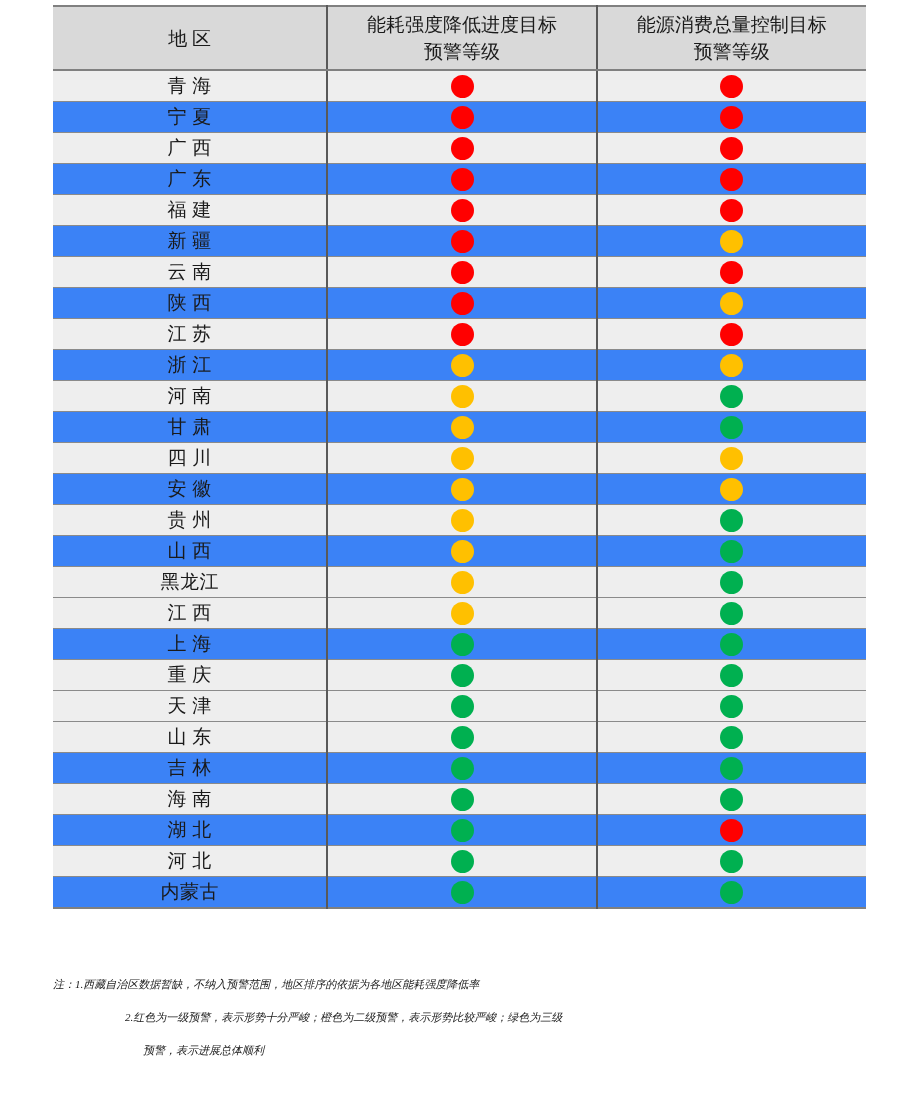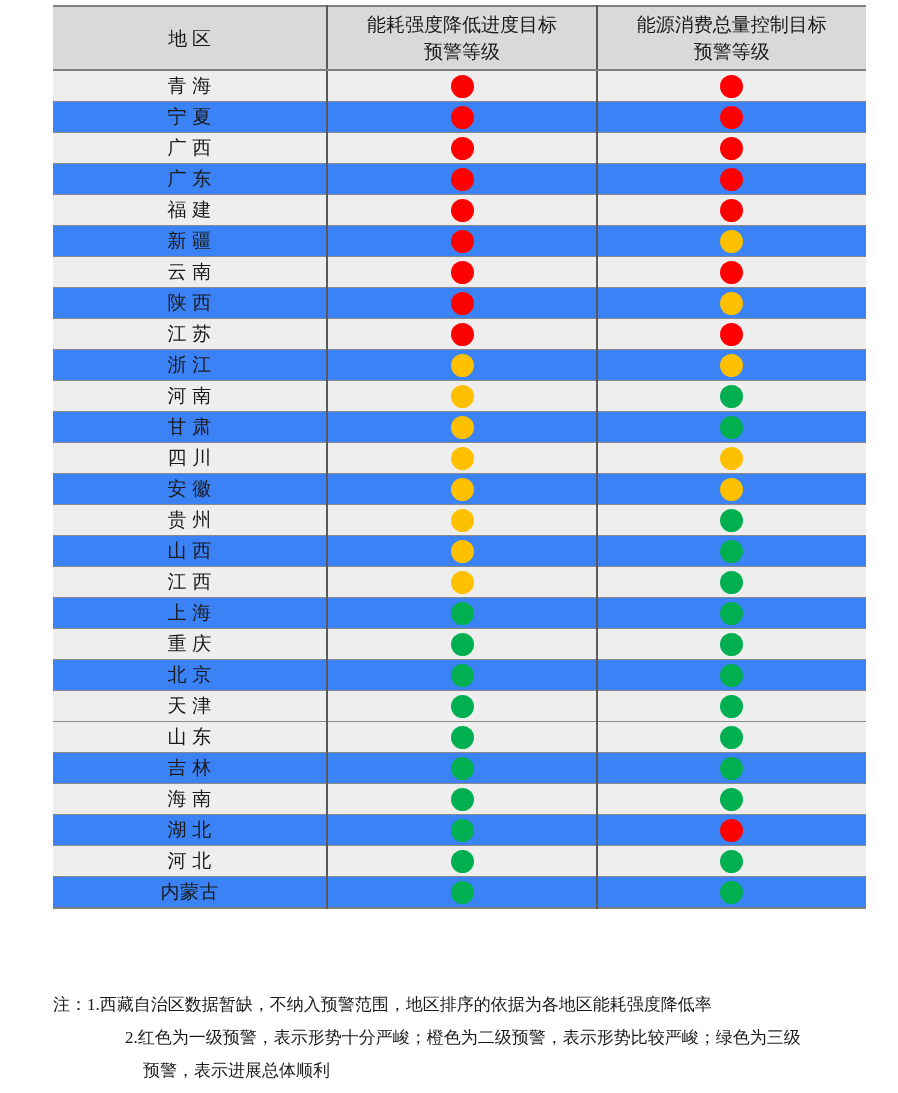--- a/index.html
+++ b/index.html
@@ -93,24 +93,25 @@
     vertical-align: middle;
   }
   .dot.level-red    { background: #ff0000; }
   .dot.level-orange { background: #ffc000; }
   .dot.level-green  { background: #00b050; }
 
   
   #notes {
     position: absolute;
     left: 53px;
-    top: 988px;
+    top: 968px;
     width: 820px;
-    font-size: 17px;
+    font-size: 11px;
     line-height: 33px;
+    font-style: italic;
   }
   .note-line {
     white-space: nowrap;
   }
   .note-line.l2 { padding-left: 72px; }
   .note-line.l3 { padding-left: 90px; }
   .note-label {
     display: inline-block;
   }
 </style>
@@ -213,36 +214,36 @@
           <td class="region-name">贵  州</td>
           <td class="dot-cell col-sep"><span class="dot level-orange"></span></td>
           <td class="dot-cell col-sep"><span class="dot level-green"></span></td>
         </tr>
         <tr class="alt">
           <td class="region-name">山  西</td>
           <td class="dot-cell col-sep"><span class="dot level-orange"></span></td>
           <td class="dot-cell col-sep"><span class="dot level-green"></span></td>
         </tr>
         <tr class="base">
+          <td class="region-name">黑龙江</td>
+          <td class="dot-cell col-sep"><span class="dot level-orange"></span></td>
+          <td class="dot-cell col-sep"><span class="dot level-green"></span></td>
+        </tr>
+        <tr class="base">
           <td class="region-name">江  西</td>
           <td class="dot-cell col-sep"><span class="dot level-orange"></span></td>
           <td class="dot-cell col-sep"><span class="dot level-green"></span></td>
         </tr>
         <tr class="alt">
           <td class="region-name">上  海</td>
           <td class="dot-cell col-sep"><span class="dot level-green"></span></td>
           <td class="dot-cell col-sep"><span class="dot level-green"></span></td>
         </tr>
         <tr class="base">
           <td class="region-name">重  庆</td>
-          <td class="dot-cell col-sep"><span class="dot level-green"></span></td>
-          <td class="dot-cell col-sep"><span class="dot level-green"></span></td>
-        </tr>
-        <tr class="alt">
-          <td class="region-name">北  京</td>
           <td class="dot-cell col-sep"><span class="dot level-green"></span></td>
           <td class="dot-cell col-sep"><span class="dot level-green"></span></td>
         </tr>
         <tr class="base">
           <td class="region-name">天  津</td>
           <td class="dot-cell col-sep"><span class="dot level-green"></span></td>
           <td class="dot-cell col-sep"><span class="dot level-green"></span></td>
         </tr>
         <tr class="base">
           <td class="region-name">山  东</td>

